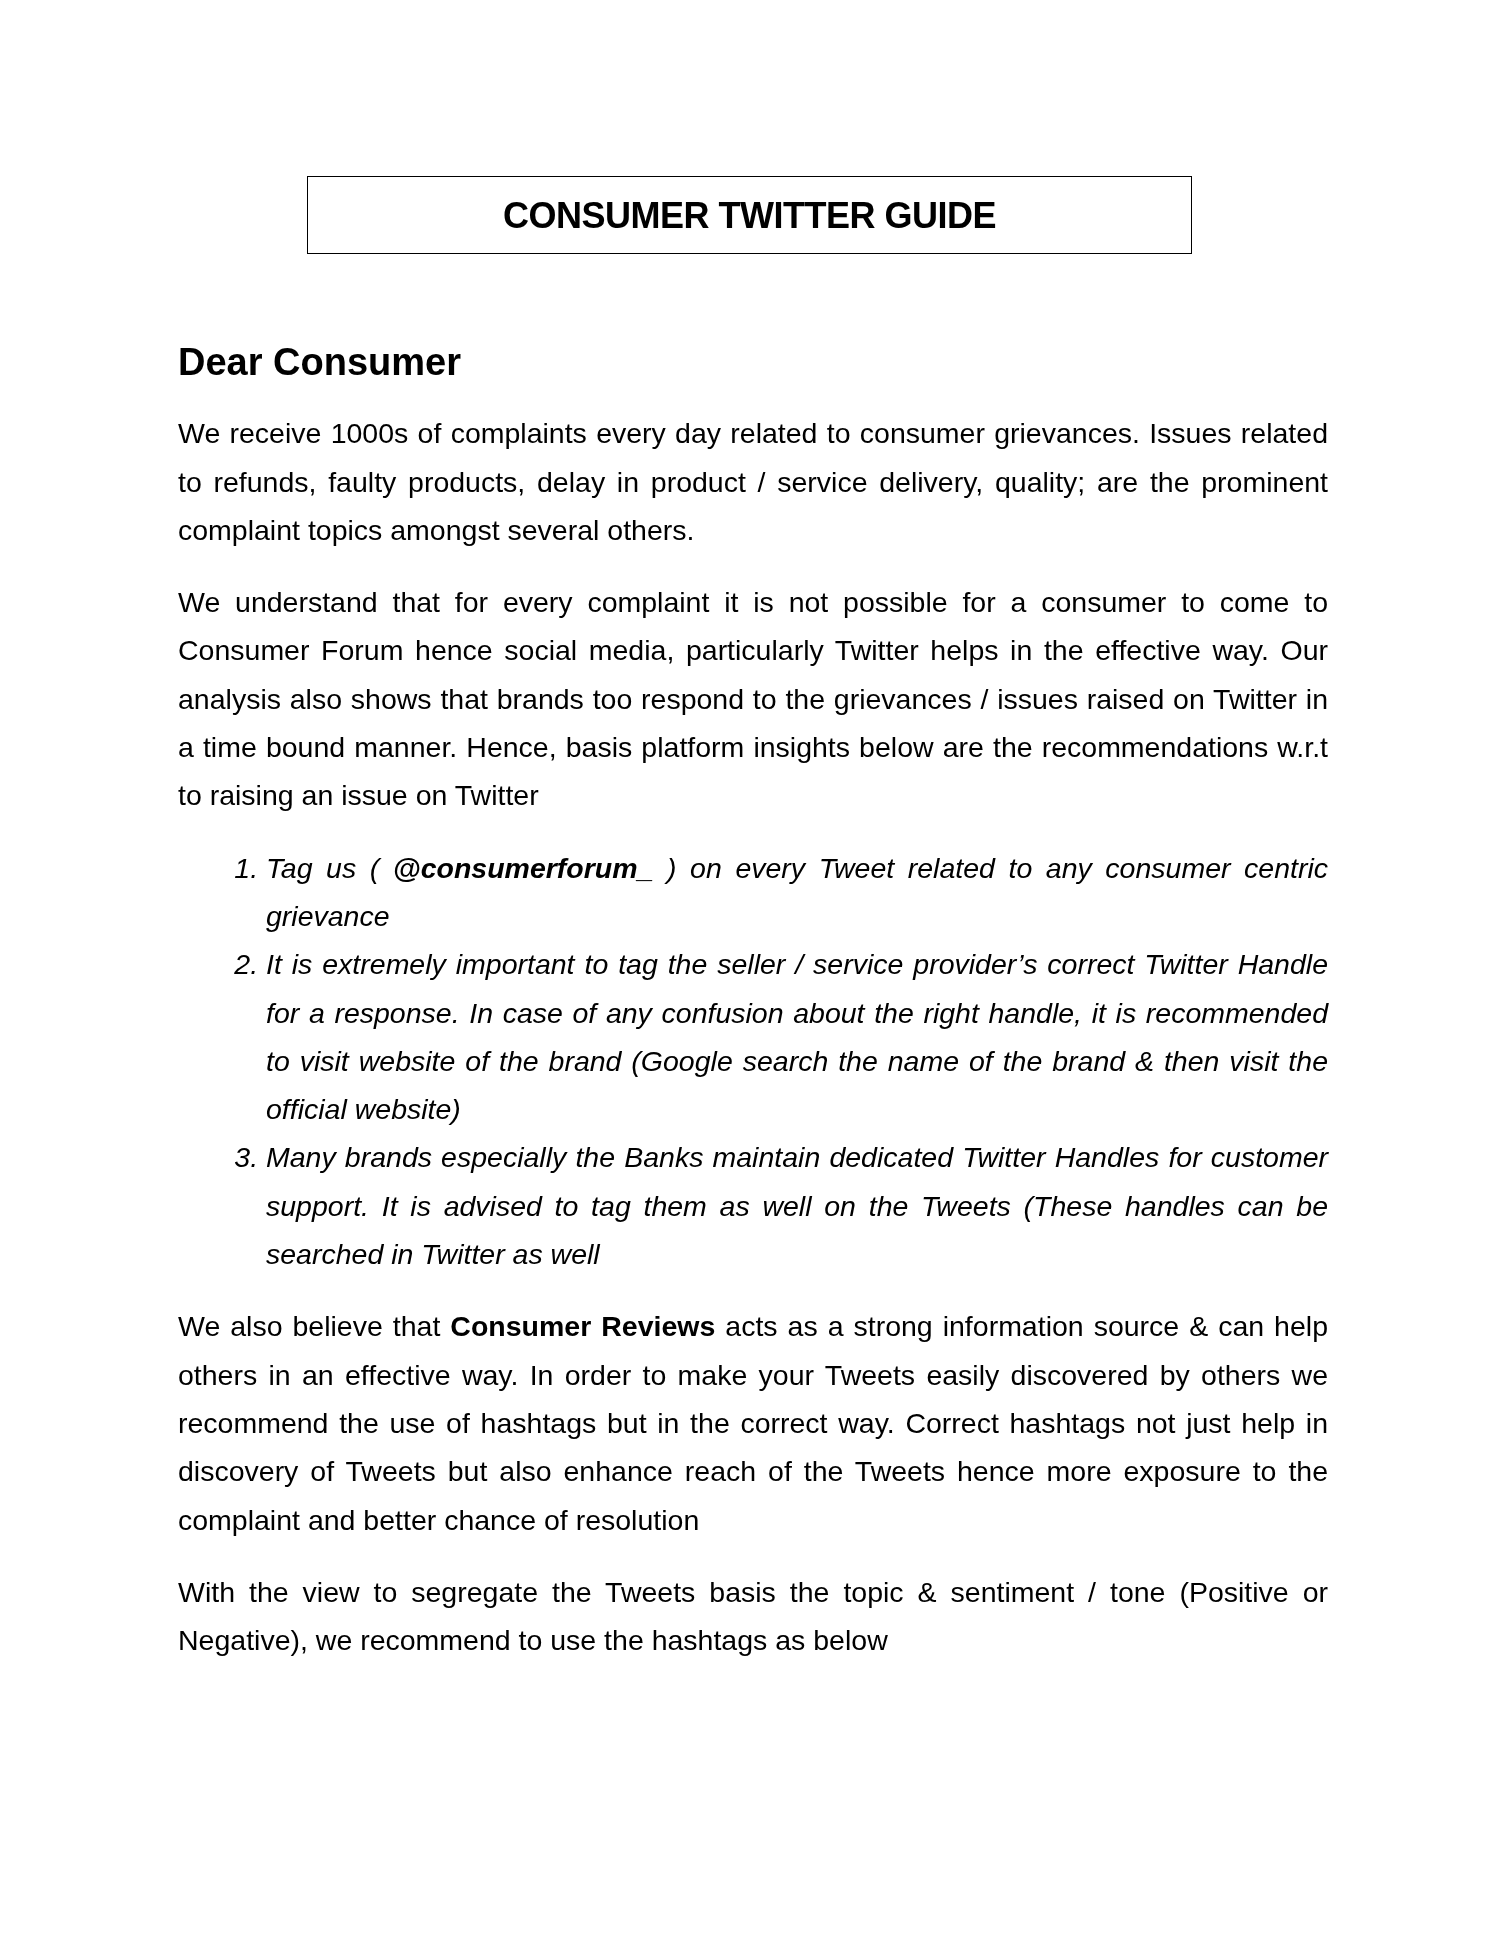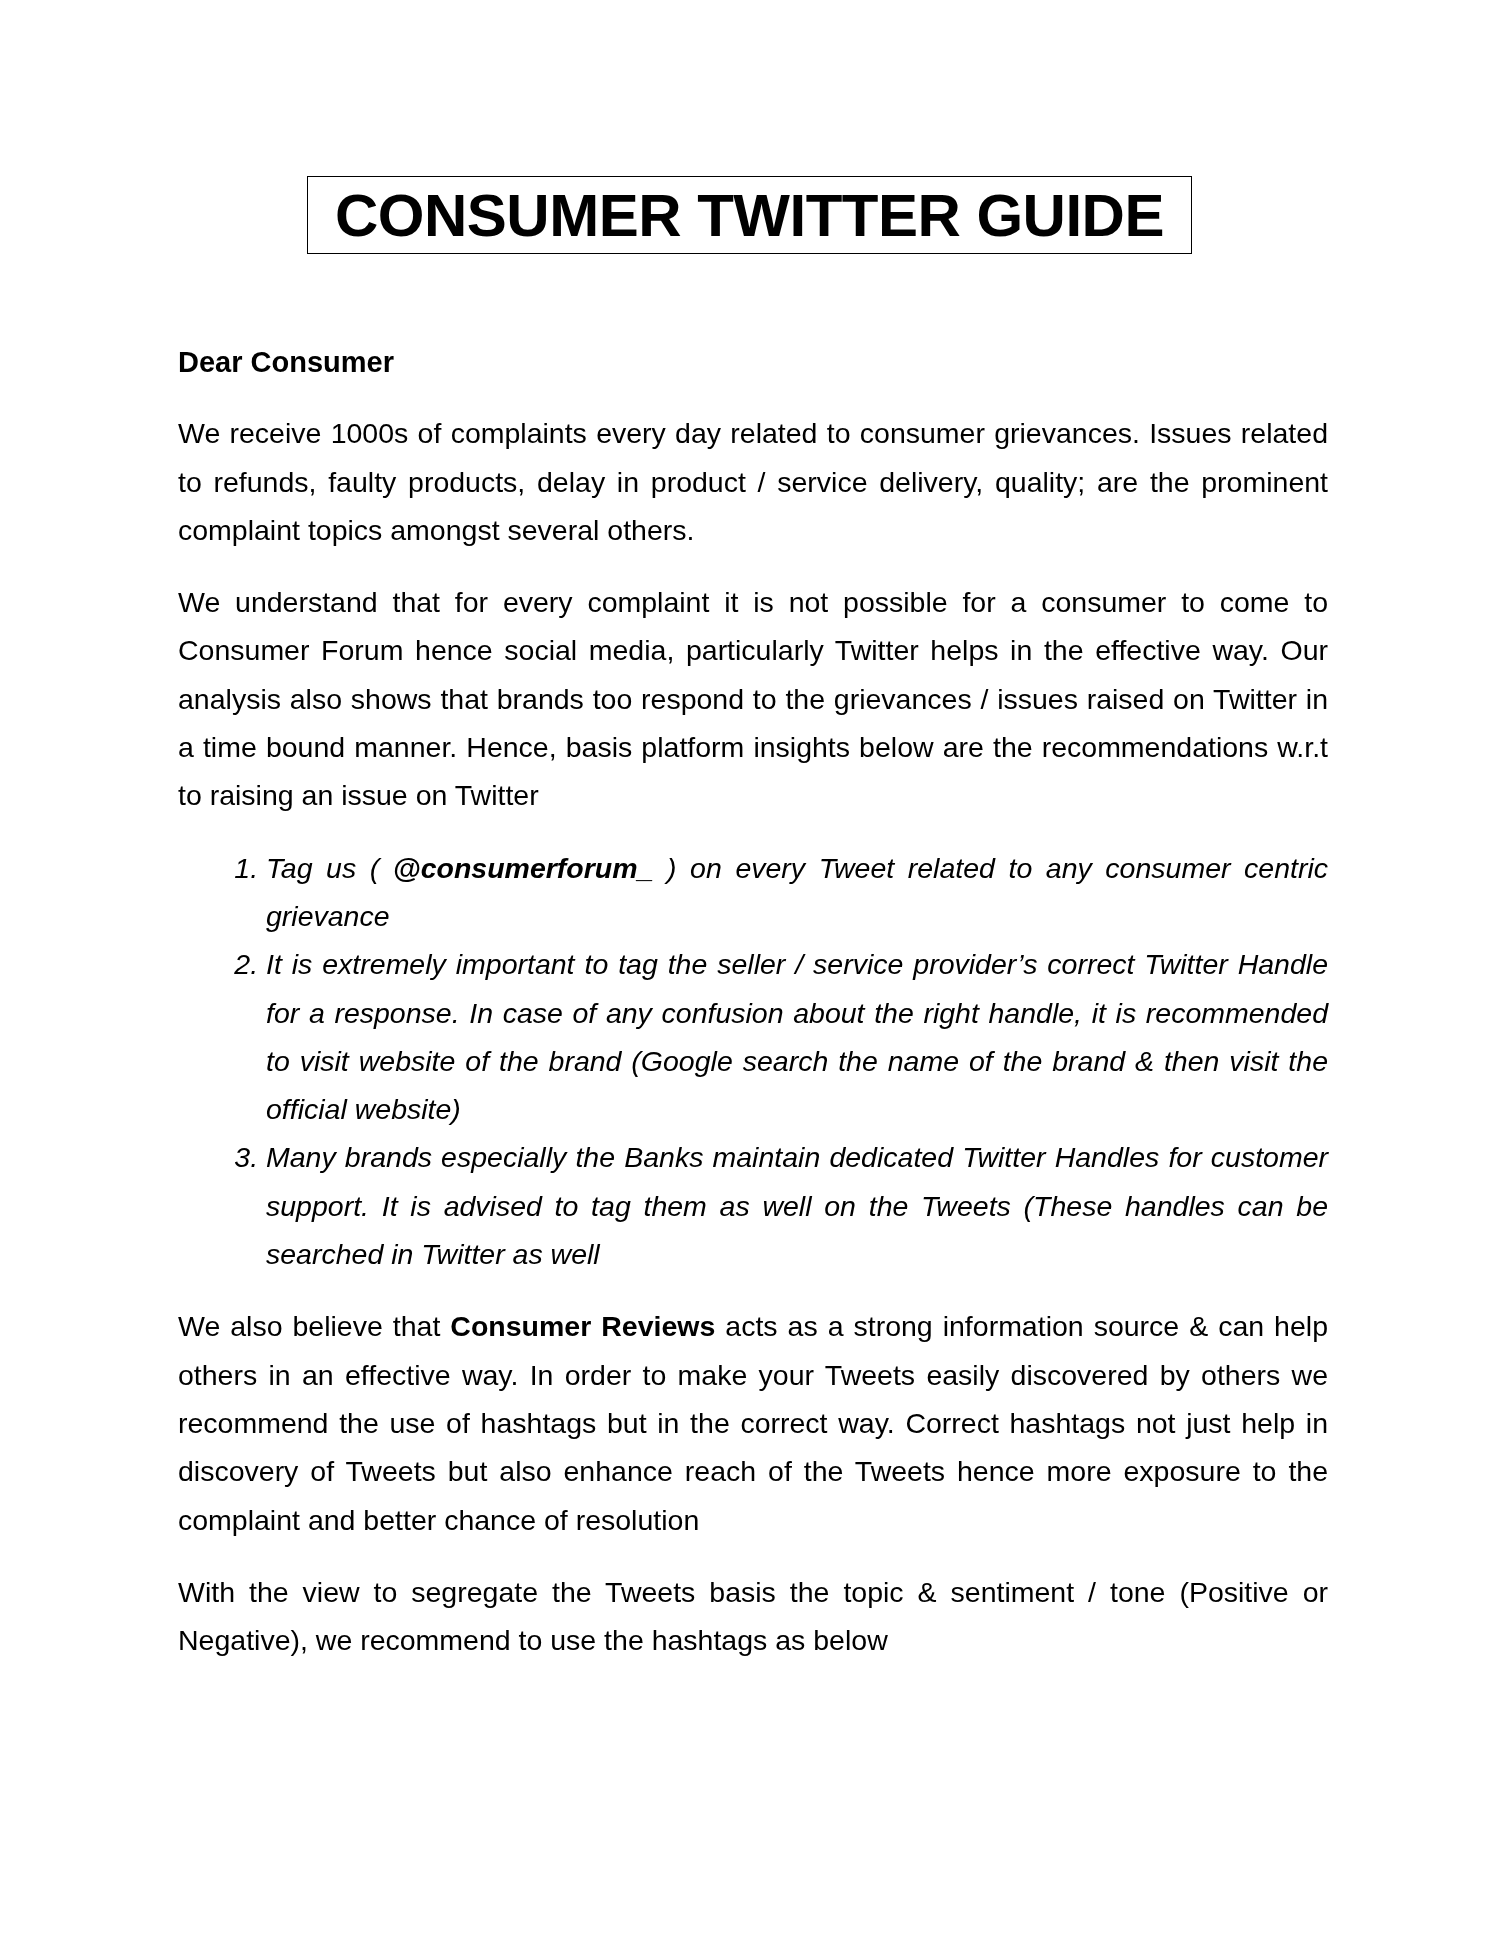--- a/index.html
+++ b/index.html
@@ -30,37 +30,37 @@
       border: 1.5px solid #000;
       box-sizing: border-box;
       display: flex;
       align-items: center;
       justify-content: center;
     }
     .title-box h1 {
       margin: 0;
       font-family: "Liberation Sans", sans-serif;
       font-weight: bold;
-      font-size: 60px;
+      font-size: 36px;
       letter-spacing: -0.5px;
       line-height: 1;
       padding-top: 2px;
     }
     .content {
       position: absolute;
       left: 178px;
       top: 338px;
       width: 1150px;
       font-size: 28.5px;
       line-height: 48.3px;
     }
     .salutation {
       font-weight: bold;
       margin: 0 0 23px 0;
-      font-size: 29px;
+      font-size: 38px;
     }
     p.para {
       margin: 16px 0 24px 0;
       text-align: justify;
       text-align-last: left;
     }
     ol.recs {
       margin: 0 0 24px 0;
       padding: 0 0 0 88px;
     }

